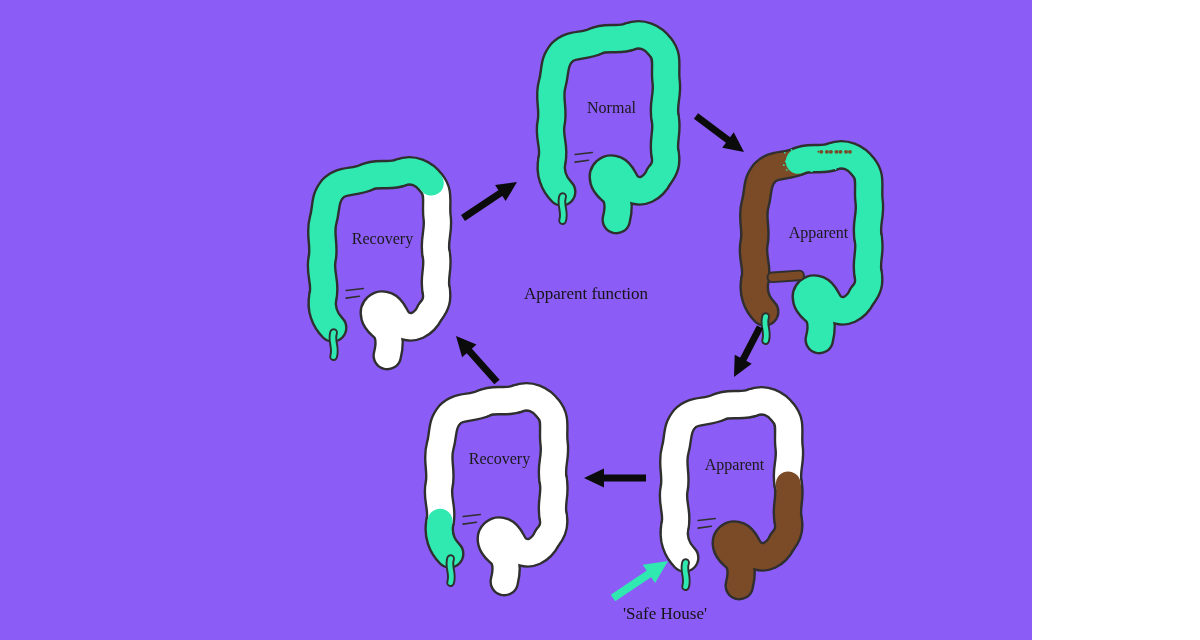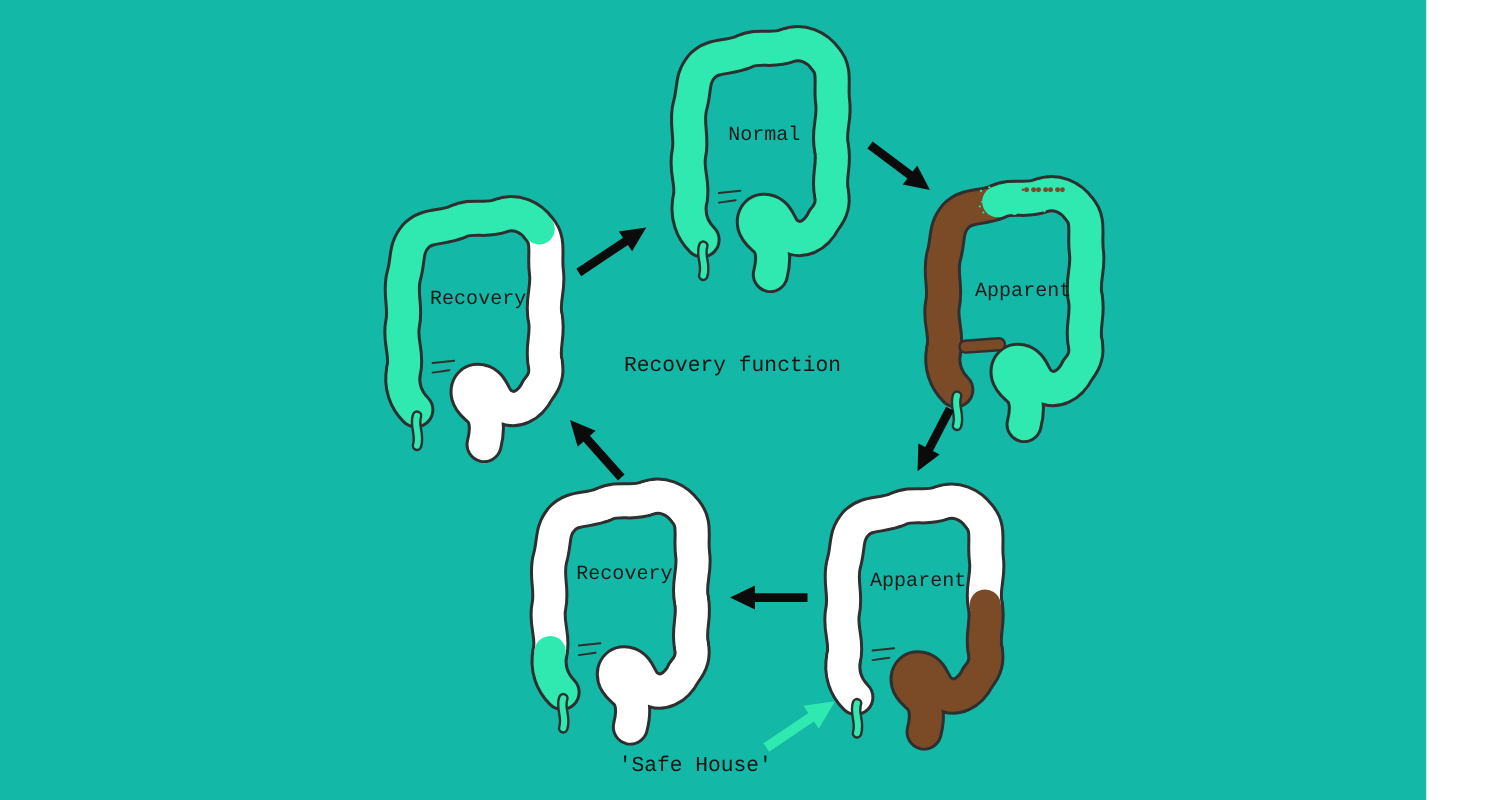--- a/index.html
+++ b/index.html
@@ -1,31 +1,31 @@
 <!DOCTYPE html>
 <html><head>
 <meta charset="utf-8">
 <style>
   html,body{margin:0;padding:0;background:#fff;}
   #canvas{
-    position:relative;width:1141px;height:640px;background:#14b8a6;
-    font-family:Liberation Mono, monospace;color:#1a1a1a;overflow:hidden;
+    position:relative;width:1032px;height:640px;background:#8b5cf6;
+    font-family:Liberation Serif, serif;color:#1a1a1a;overflow:hidden;
   }
   .colon{position:absolute;width:175px;height:230px;}
   .colon svg{position:absolute;left:0;top:0;overflow:visible;}
   .colon-label{
     position:absolute;left:0;right:0;text-align:center;
     font-size:16px;color:#1a1a1a;pointer-events:none;white-space:nowrap;
   }
   #caption{
     position:absolute;left:455px;top:281px;width:262px;text-align:center;
     font-size:17px;line-height:26px;color:#141414;
   }
   #safe-house-label{
-    position:absolute;left:495px;top:604px;width:212px;text-align:left;
+    position:absolute;left:495px;top:604px;width:212px;text-align:right;
     font-size:17px;color:#141414;
   }
   .arrow-svg{position:absolute;overflow:visible;}
 </style>
 </head>
 <body>
 
 <div id="canvas">
 
   <div class="colon" id="colon-normal" style="left:524px;top:4px">
@@ -218,21 +218,21 @@
         <path d="M109,34 C121,29 134,35 141,45" fill="none" stroke="#2fe9b0" stroke-width="26" stroke-linecap="round" stroke-linejoin="round"></path>
         <path d="M52,157 L70,155" fill="none" stroke="#2f2f2f" stroke-width="1.6" stroke-linecap="round" stroke-linejoin="round"></path>
         <path d="M52,165 L66,163" fill="none" stroke="#2f2f2f" stroke-width="1.6" stroke-linecap="round" stroke-linejoin="round"></path>
         <path d="M39,201 C36,210 42,216 39,226" fill="none" stroke="#2f2f2f" stroke-width="9" stroke-linecap="round" stroke-linejoin="round"></path>
         <path d="M39,201 C36,210 42,216 39,226" fill="none" stroke="#2fe9b0" stroke-width="5" stroke-linecap="round" stroke-linejoin="round"></path>
       </svg>
     <div class="colon-label" style="top:90px">Recovery</div>
   </div>
 
   <div id="caption">
-    <div>Recovery function</div>
+    <div>Apparent function</div>
   </div>
 
   <div id="safe-house-label">'Safe House'</div>
 
   <div id="arrow-layer">
       <svg class="arrow-svg" width="92" height="80" viewBox="0 0 92 80" style="left: 674px; top: 94px;">
         <line x1="22" y1="22" x2="60.4" y2="50.8" stroke="#0b0b0b" stroke-width="7"></line>
         <polygon points="70,58 48.24,53.68 59.76,38.32" fill="#0b0b0b"></polygon>
       </svg>
       <svg class="arrow-svg" width="70" height="94" viewBox="0 0 70 94" style="left: 712px; top: 305px;">

